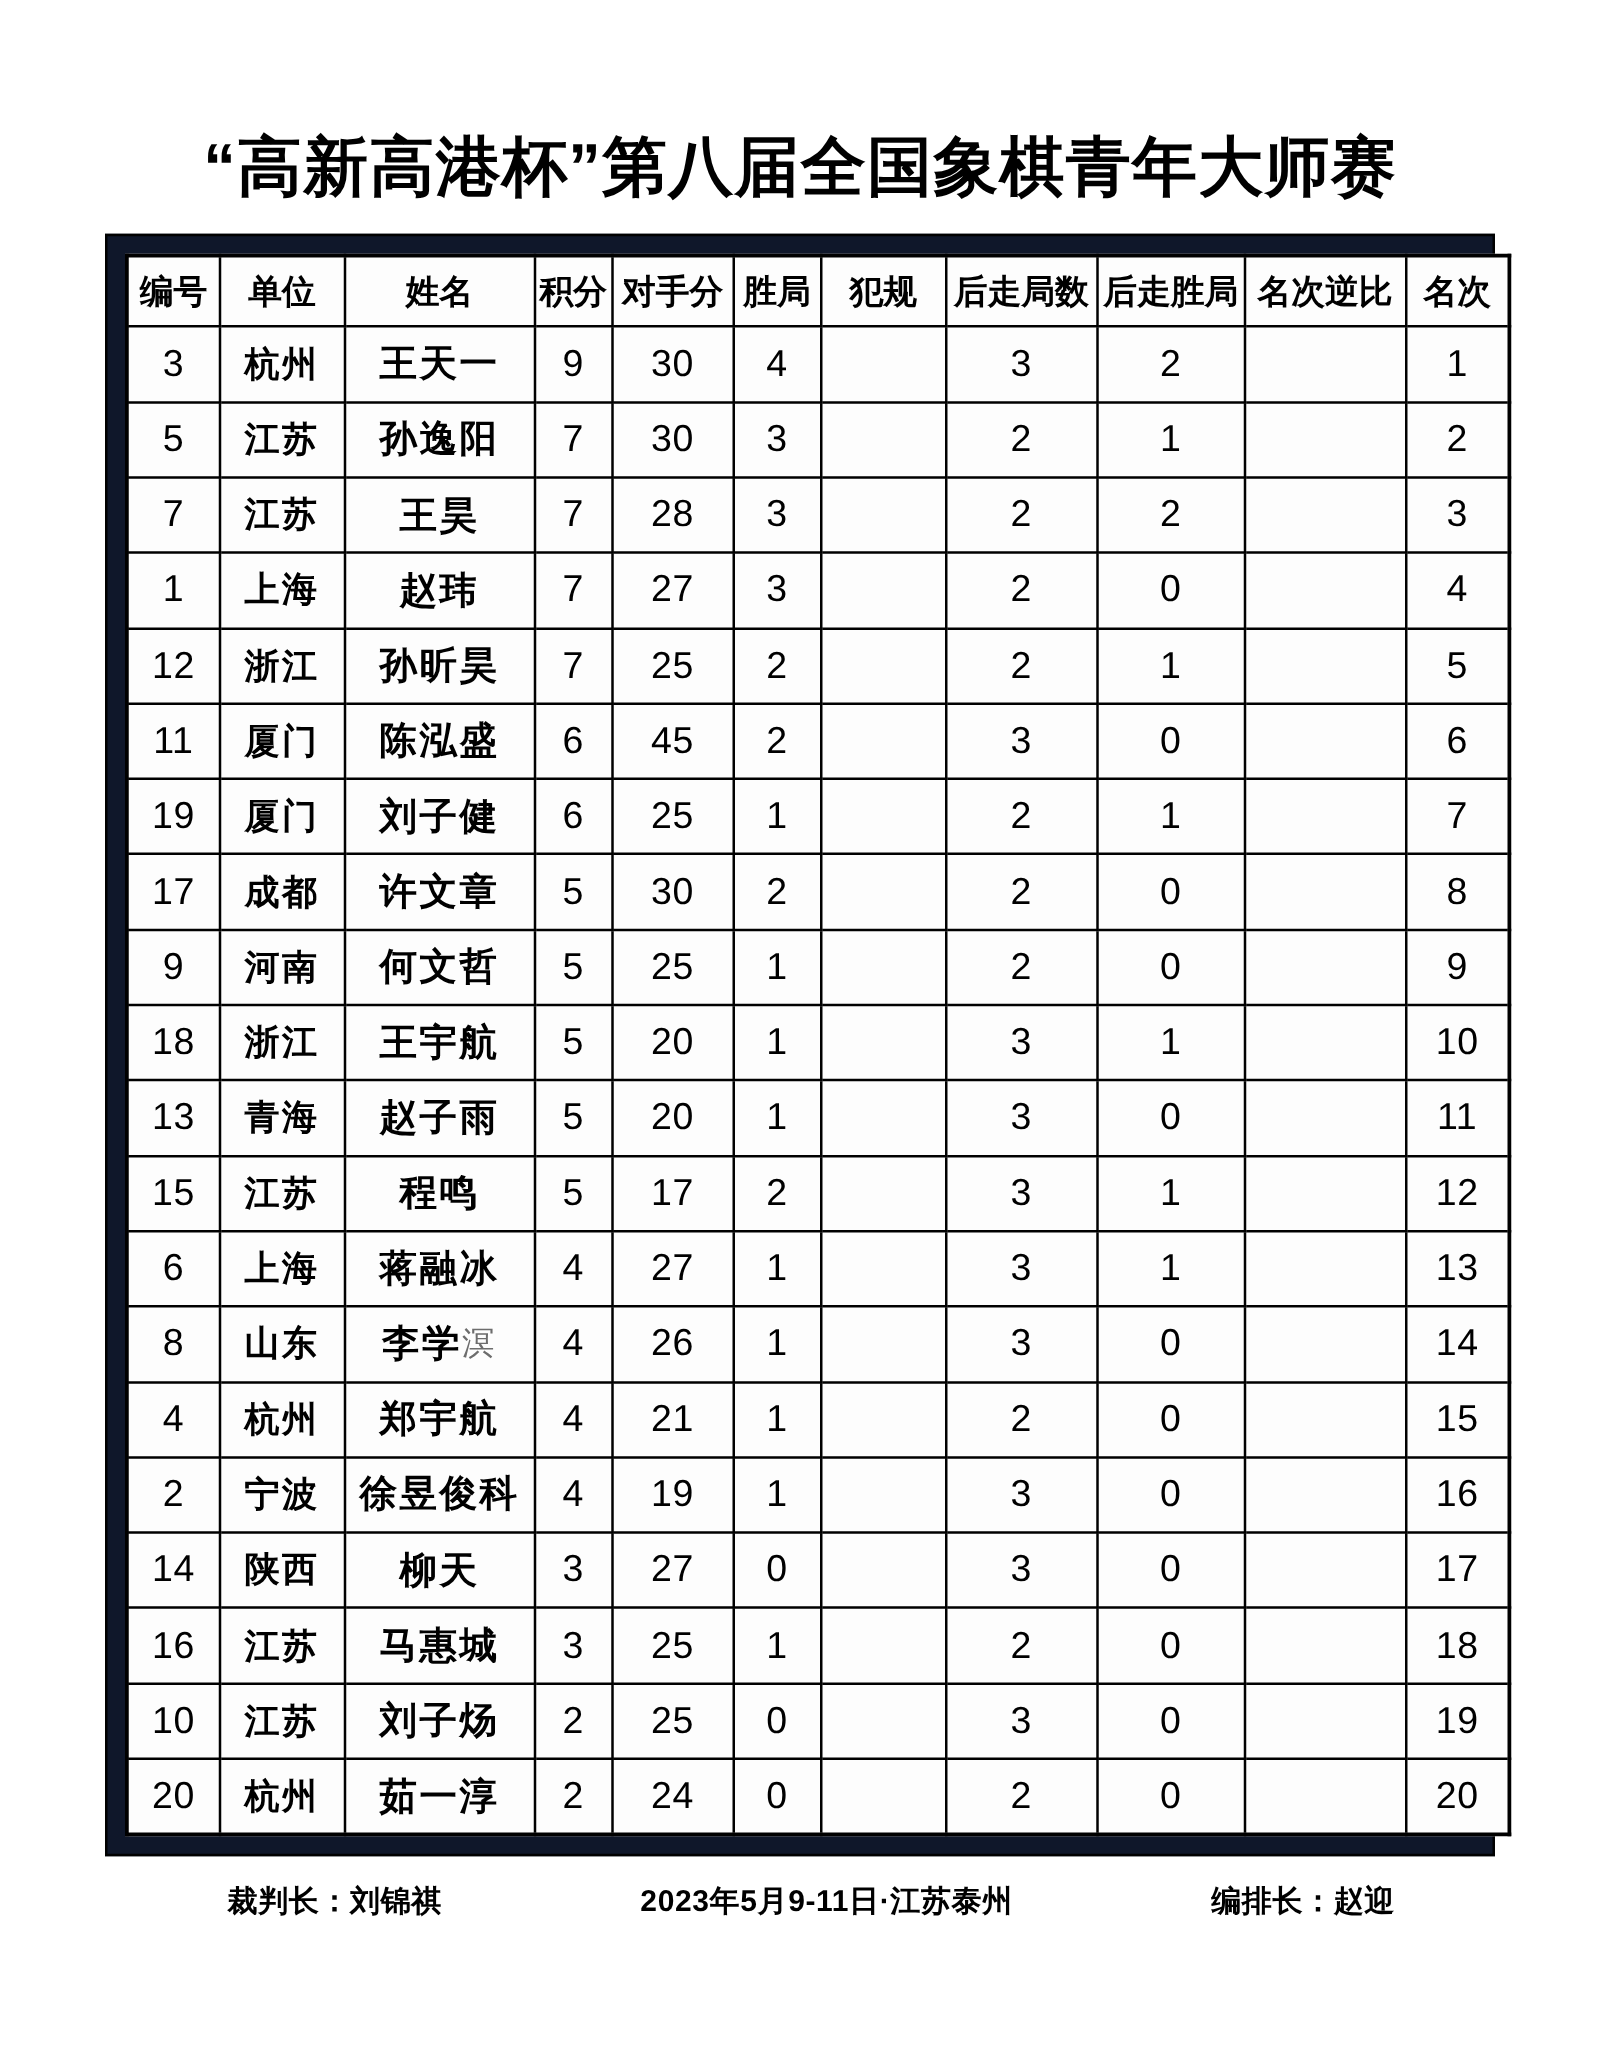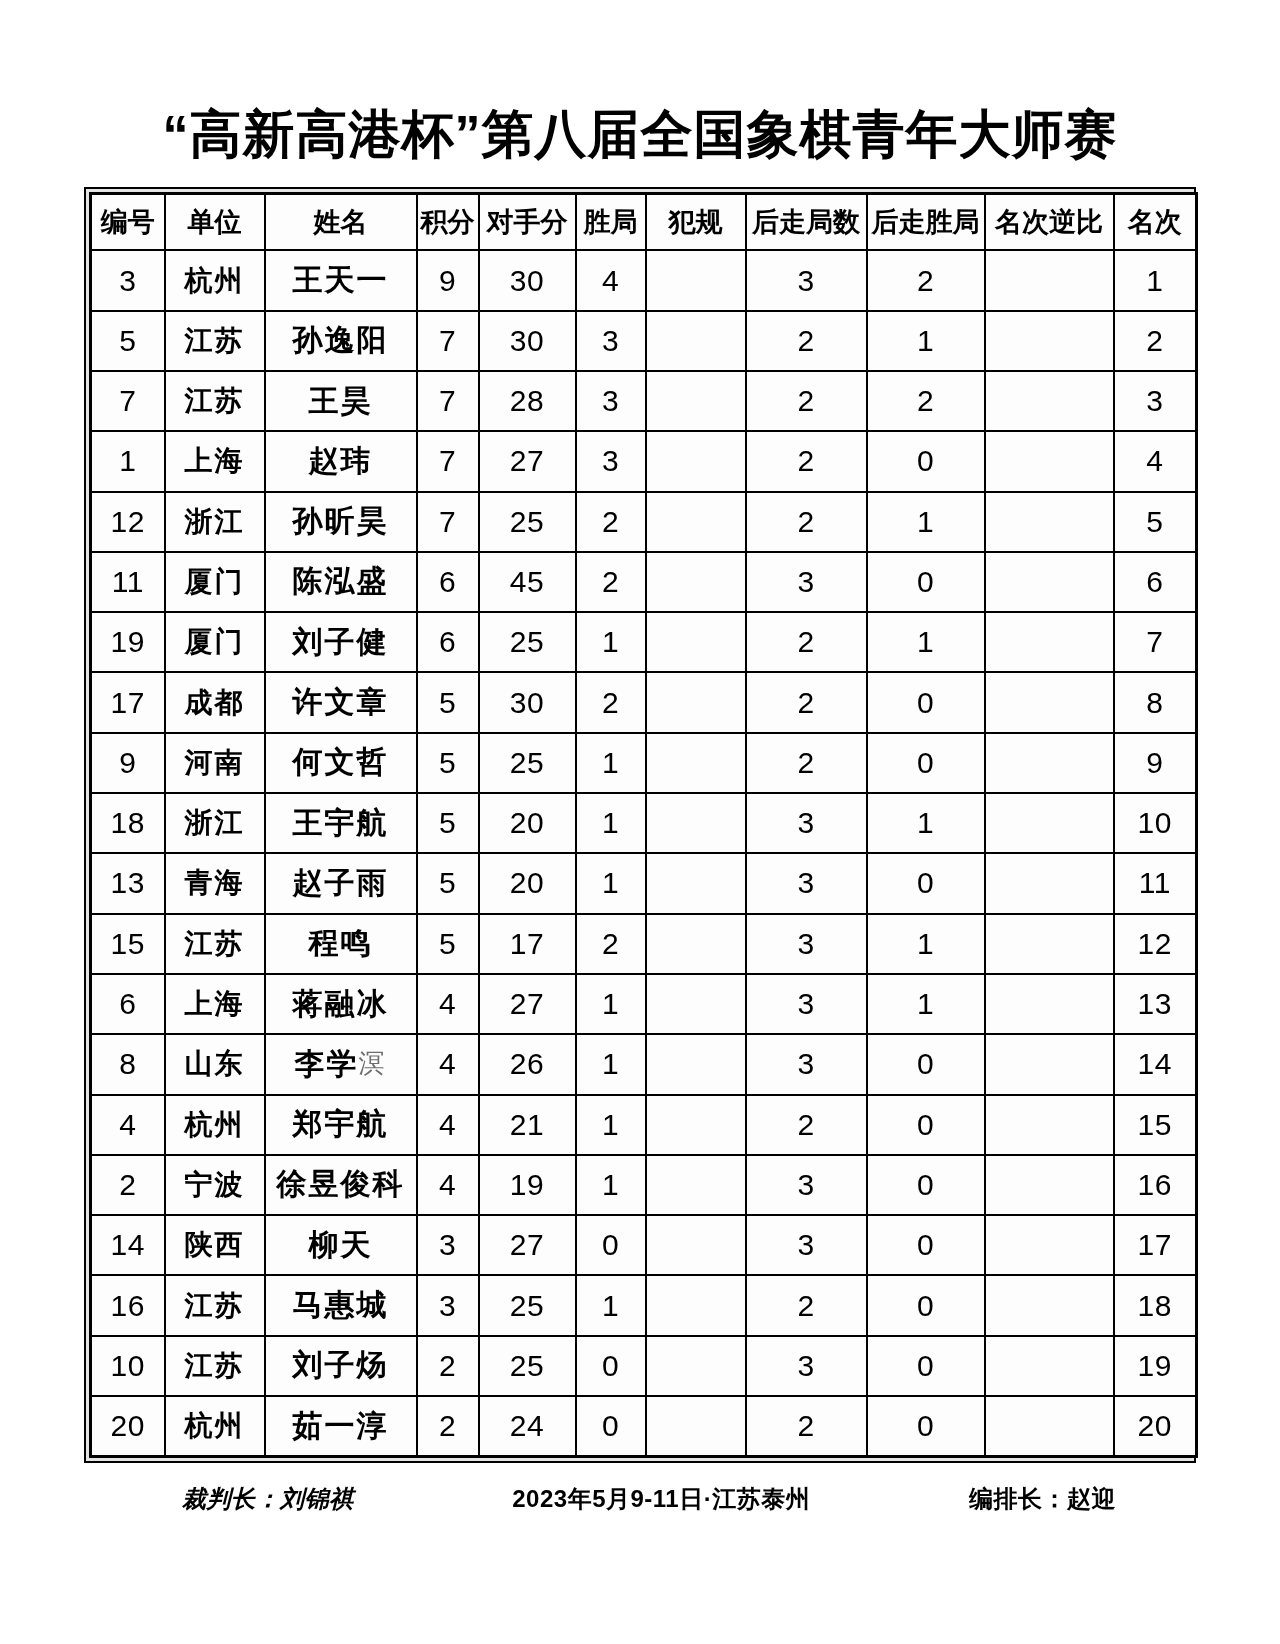--- a/index.html
+++ b/index.html
@@ -45,22 +45,22 @@
     line-height: 1.15;
     white-space: nowrap;
   }
 
   
   .table-outer {
     margin: 22px auto 0 auto;
     width: 1112px;
     box-sizing: border-box;
     border: 2px solid #000;   
-    padding: 3px;             
-    background: #e5e5e5;
+    padding: 14px;             
+    background: #0f172a;
   }
   table.rank {
     width: 100%;
     border-collapse: collapse;
     table-layout: fixed;
     background: #fff;
     border: 3px solid #000;   
   }
   table.rank th,
   table.rank td {
@@ -125,21 +125,21 @@
   .footer {
     margin: 20px auto 0 auto;
     width: 1112px;
     display: flex;
     justify-content: space-between;
     align-items: baseline;
     font-size: 24px;
     font-weight: 700;
     letter-spacing: 0.5px;
   }
-  .footer .f-left   { padding-left: 98px; font-style: italic; }
+  .footer .f-left   { padding-left: 98px; }
   .footer .f-center { }
   .footer .f-right  { padding-right: 80px; }
 </style>
 </head>
 <body>
 
 <div class="page">
 
   <div class="title-block">
     <div class="title-main">“高新高港杯”第八届全国象棋青年大师赛</div>

